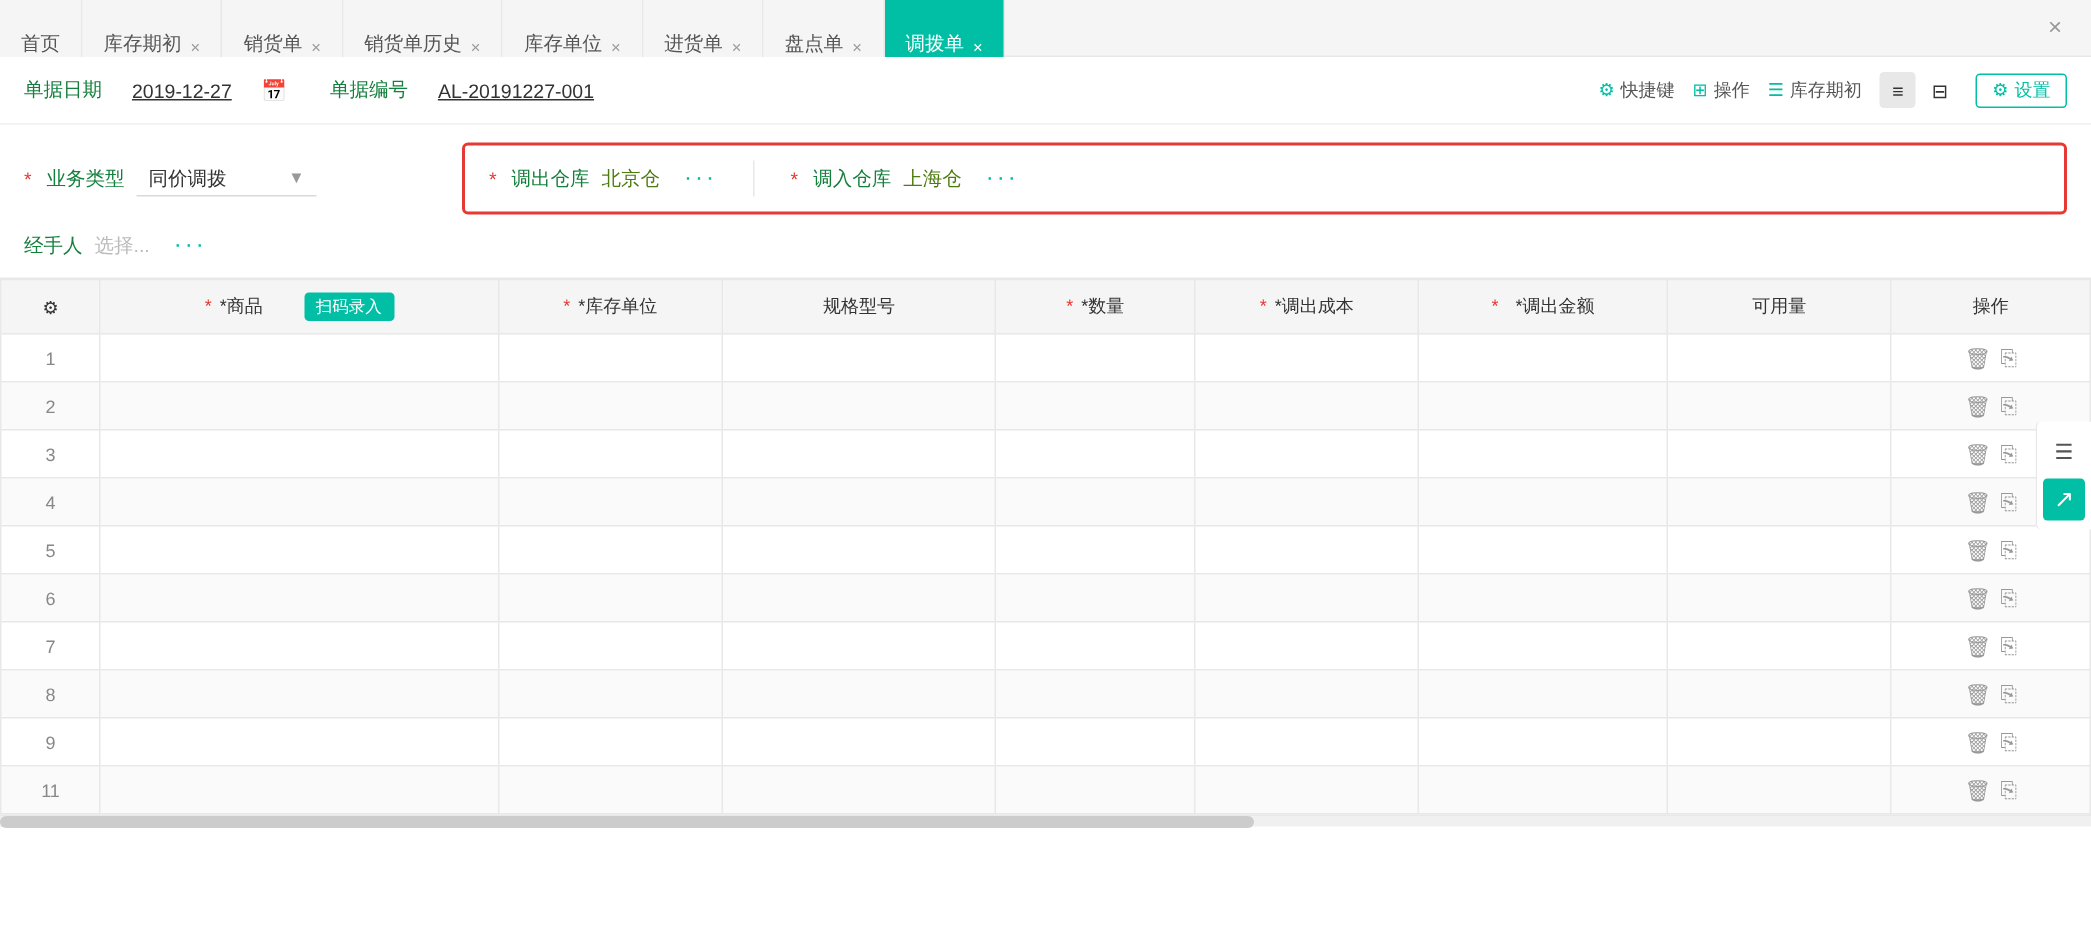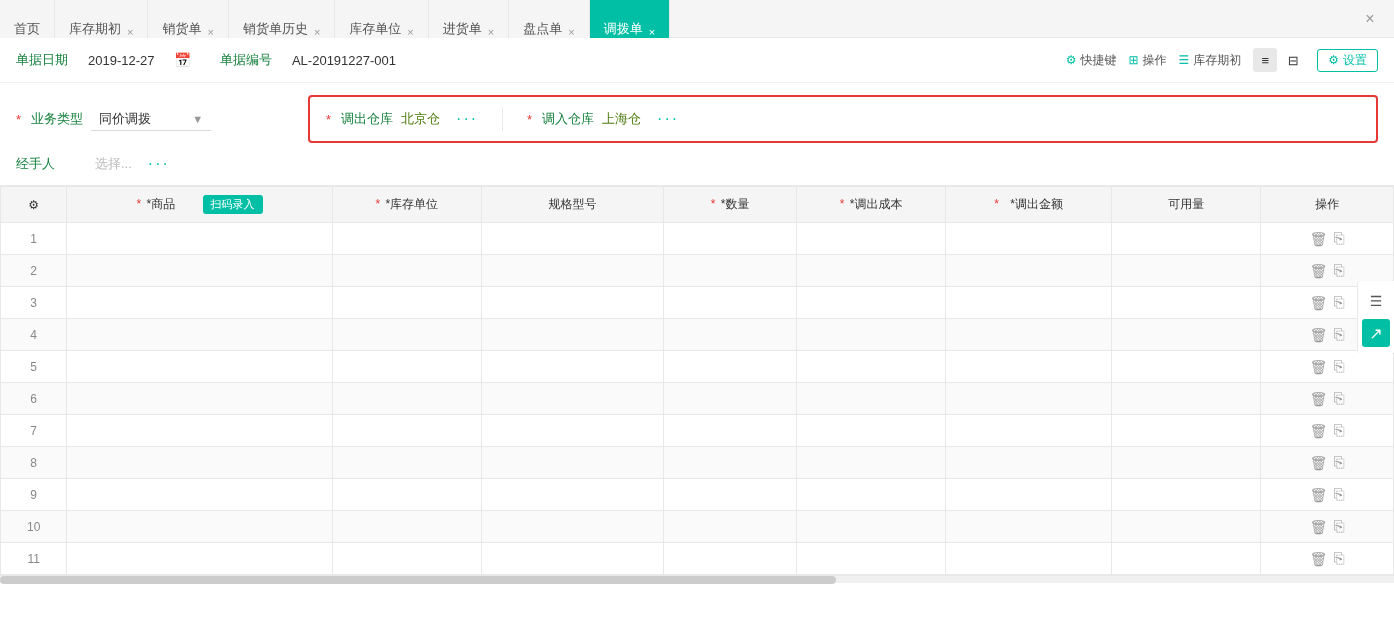--- a/index.html
+++ b/index.html
@@ -33,21 +33,21 @@
     }
 
     
     .form-header {
       display: flex; align-items: center; padding: 10px 16px; border-bottom: 1px solid #f0f0f0;
       gap: 20px;
     }
     .form-header-left { display: flex; align-items: center; gap: 20px; }
     .form-header-right { margin-left: auto; display: flex; align-items: center; gap: 12px; }
     .field-label { color: #15803d; }
-    .field-value { color: #333; font-weight: 500; }
+    .field-value { color: #333; font-weight: 500; text-decoration: underline; }
     .calendar-icon { color: #00bfa5; cursor: pointer; font-size: 14px; }
     .header-action { display: flex; align-items: center; gap: 4px; color: #555; cursor: pointer; font-size: 12px; }
     .header-action .icon { color: #00bfa5; }
     .settings-btn {
       background: #fff; border: 1px solid #00bfa5; color: #00bfa5;
       padding: 2px 10px; border-radius: 3px; cursor: pointer; font-size: 12px;
       display: flex; align-items: center; gap: 4px;
     }
     .view-toggle { display: flex; align-items: center; gap: 4px; }
     .view-btn { width: 24px; height: 24px; display: flex; align-items: center; justify-content: center; cursor: pointer; border-radius: 3px; }
@@ -80,21 +80,21 @@
       display: flex; align-items: center; justify-content: space-between;
       border: none; border-bottom: 1px solid #d9d9d9; padding: 2px 8px;
       min-width: 120px; cursor: pointer; color: #333;
     }
     .biz-select .chevron { color: #999; font-size: 11px; }
 
     
     .manager-field {
       display: flex; align-items: center; gap: 8px;
     }
-    .manager-placeholder { color: #bbb; margin-left: 32px; }
+    .manager-placeholder { color: #bbb; }
 
     
     .table-container {
       flex: 1; overflow: auto; border-top: 1px solid #e8e8e8;
     }
     table {
       width: 100%; border-collapse: collapse; table-layout: fixed;
     }
     thead tr {
       background: #f5f5f5; height: 36px;
@@ -434,36 +434,20 @@
             <td></td>
             <td></td>
             <td></td>
             <td>
               <div class="action-icons">
                 <span class="action-icon">🗑</span>
                 <span class="action-icon">⎘</span>
               </div>
             </td>
           </tr>
-        <tr>
-            <td class="row-num">10</td>
-            <td></td>
-            <td></td>
-            <td></td>
-            <td></td>
-            <td></td>
-            <td></td>
-            <td></td>
-            <td>
-              <div class="action-icons">
-                <span class="action-icon">🗑</span>
-                <span class="action-icon">⎘</span>
-              </div>
-            </td>
-          </tr>
 
         <tr>
           <td class="row-num">11</td>
           <td></td>
             <td></td>
             <td></td>
           <td></td>
             <td></td>
             <td></td>
           <td></td>

